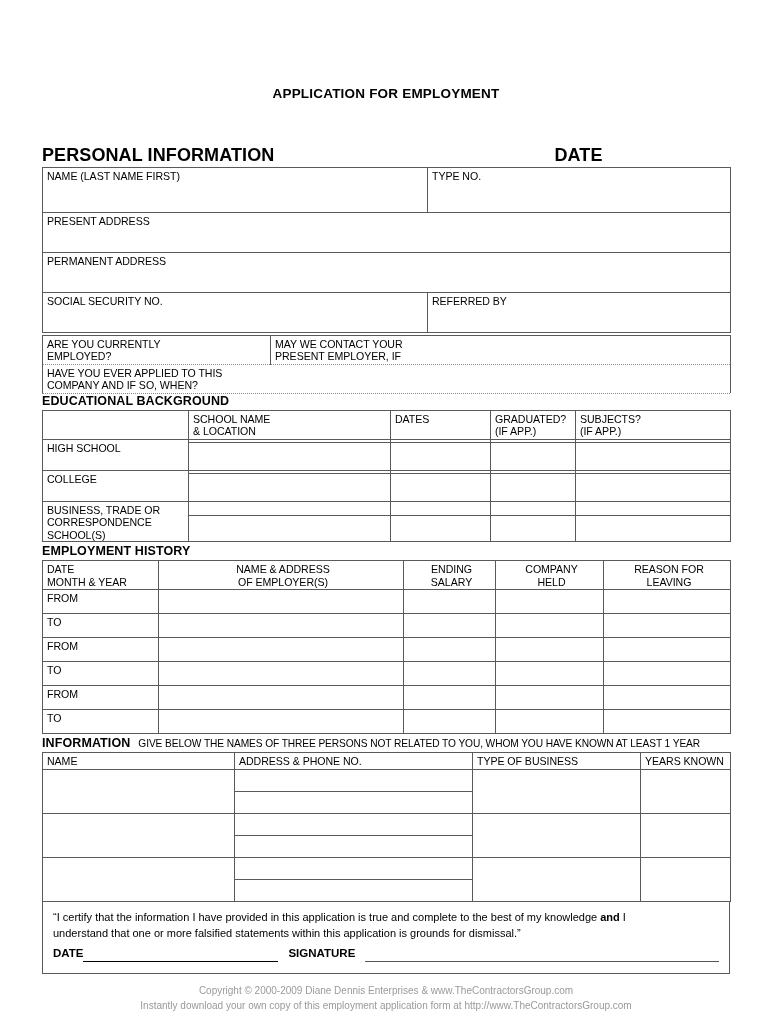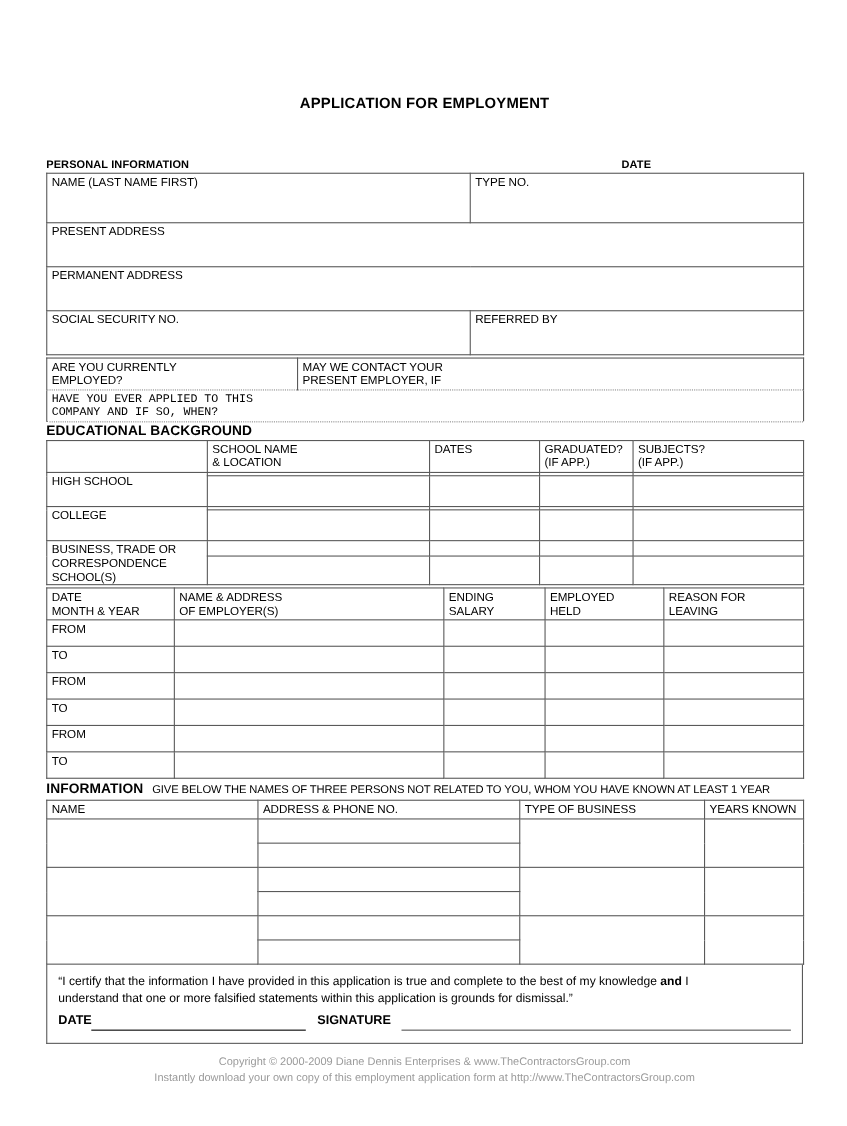--- a/index.html
+++ b/index.html
@@ -28,21 +28,21 @@
     font-weight: bold;
     font-size: 13.5px;
     letter-spacing: .2px;
     margin-top: 86px;
     margin-bottom: 2px;
   }
   .sechead-row {
     display: flex;
     align-items: center;
     font-weight: bold;
-    font-size: 10px;
+    font-size: 18px;
     letter-spacing: .1px;
     padding-bottom: 1px;
     margin-top: 44px;
   }
   .sechead {
     font-weight: bold;
     font-size: 12.5px;
     letter-spacing: .1px;
     padding-bottom: 1px;
     line-height: 15px;
@@ -66,21 +66,21 @@
   }
   table.grid td {
     border: 1px solid #5a5a5a;
     vertical-align: top;
     font-size: 10.6px;
     line-height: 12.4px;
     padding: 2px 0 0 4px;
     letter-spacing: -.05px;
   }
   td.mid { vertical-align: middle; padding-top:0; }
-  .ctr { text-align: left; margin-top: 32px; }
+  .ctr { text-align: center; margin-top: 32px; }
 
   
   .dotted-top { border-top: 1px dotted #8a8a8a !important; }
 
   
   .cert-box {
     border: 1px solid #5a5a5a;
     border-top: none;
     padding: 8px 10px 11px 10px;
     font-size: 11px;
@@ -165,21 +165,21 @@
       <td style="height:26px;border-bottom:none;">
         <span>ARE YOU CURRENTLY</span><br>
         <span>EMPLOYED?</span>
       </td>
       <td style="border-bottom:none;">
         <span>MAY WE CONTACT YOUR</span><br>
         <span>PRESENT EMPLOYER, IF</span>
       </td>
     </tr>
     <tr>
-      <td colspan="2" class="dotted-top" style="height:26px;border-bottom:none;font-family:Liberation Mono, monospace;">
+      <td colspan="2" class="dotted-top" style="height:26px;border-bottom:none;">
         <span>HAVE YOU EVER APPLIED TO THIS</span><br>
         <span>COMPANY AND IF SO, WHEN?</span>
       </td>
     </tr>
   </tbody>
     </table>
 
   <div style="border-top:1px dotted #8a8a8a;"></div>
 
   <div class="sechead">EDUCATIONAL BACKGROUND</div>
@@ -257,20 +257,21 @@
       <td style="height:23px"></td>
       <td></td>
       <td></td>
       <td></td>
     </tr>
   </tbody>
     </table>
 
   <div class="gap2"></div>
 
+  <div class="sechead">EMPLOYMENT HISTORY</div>
 
   <table class="grid">
     <colgroup>
       <col style="width:116px">
         <col style="width:245px">
         <col style="width:92px">
         <col style="width:108px">
         <col style="width:127px">
     </colgroup>
     <tbody>
@@ -281,21 +282,21 @@
       </td>
       <td class="ctr">
         <span>NAME &amp; ADDRESS</span><br>
         <span>OF EMPLOYER(S)</span>
       </td>
       <td class="ctr">
         <span>ENDING</span><br>
         <span>SALARY</span>
       </td>
       <td class="ctr">
-        <span>EMPLOYED</span><br>
+        <span>COMPANY</span><br>
         <span>HELD</span>
       </td>
       <td class="ctr">
         <span>REASON FOR</span><br>
         <span>LEAVING</span>
       </td>
     </tr>
 
     <tr>
       <td style="height:21px"><span>FROM</span></td>

